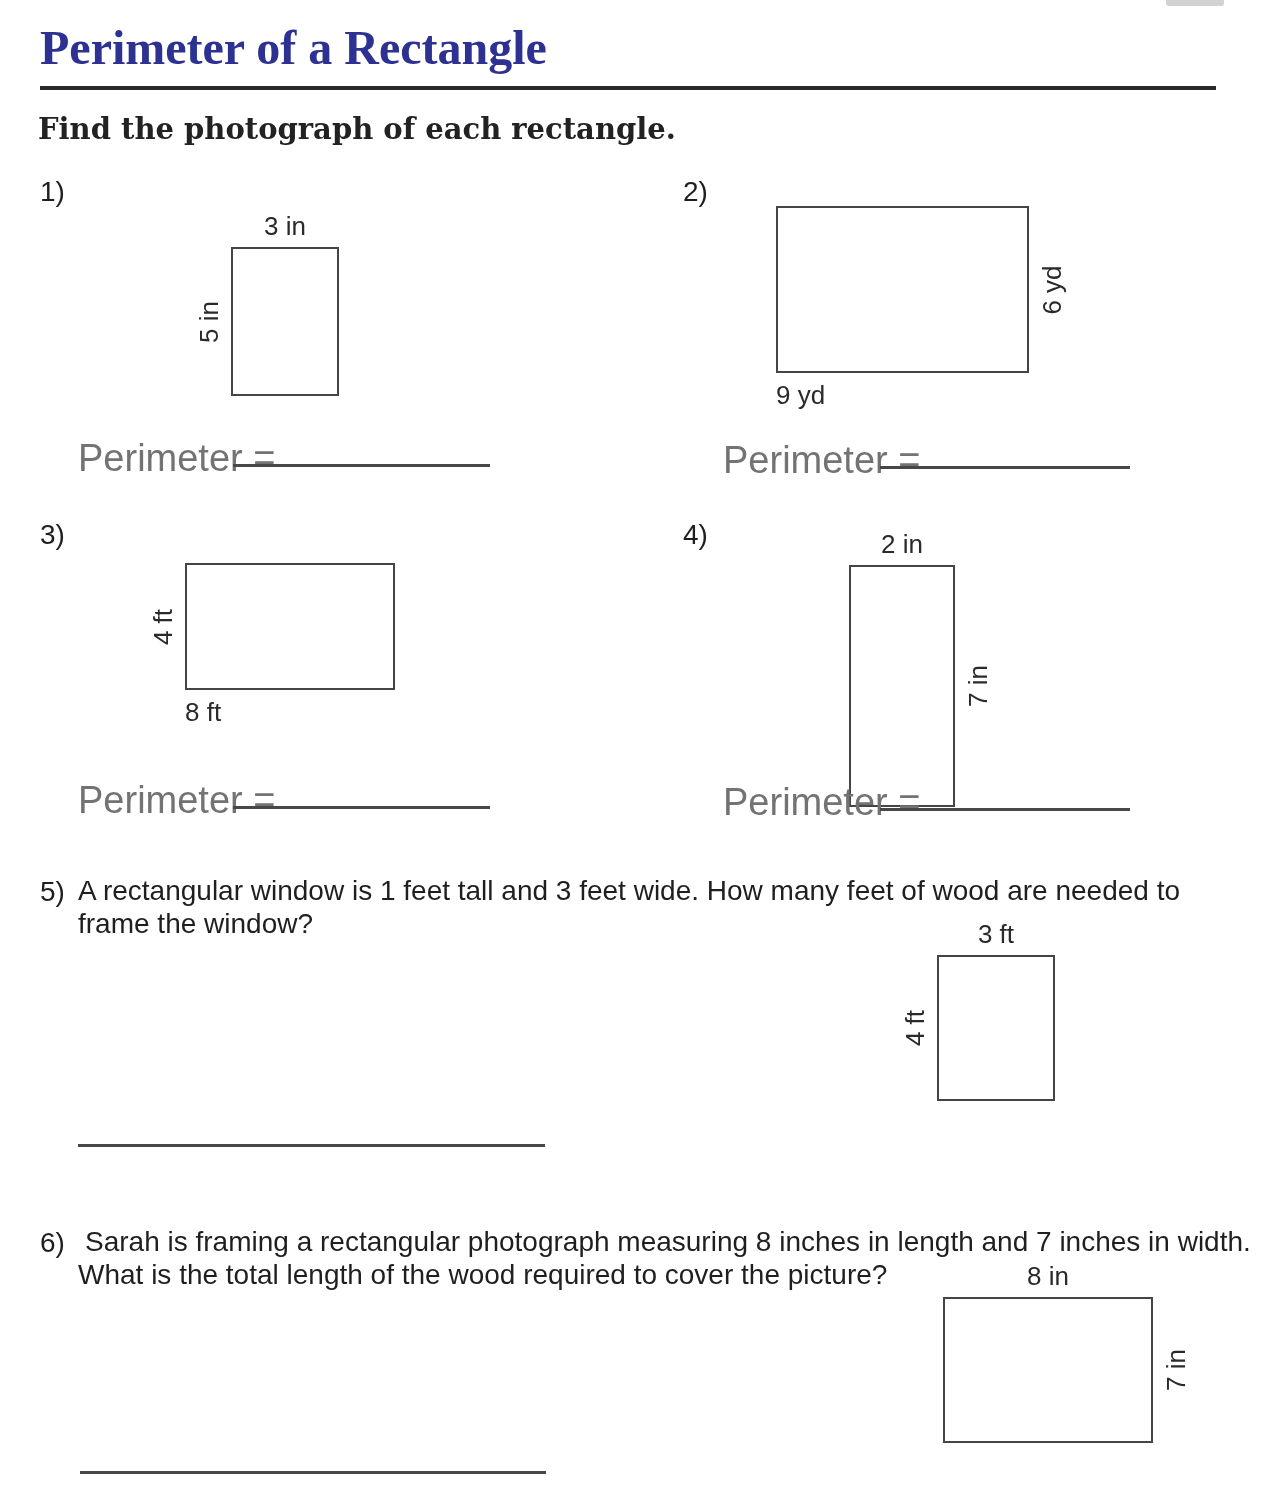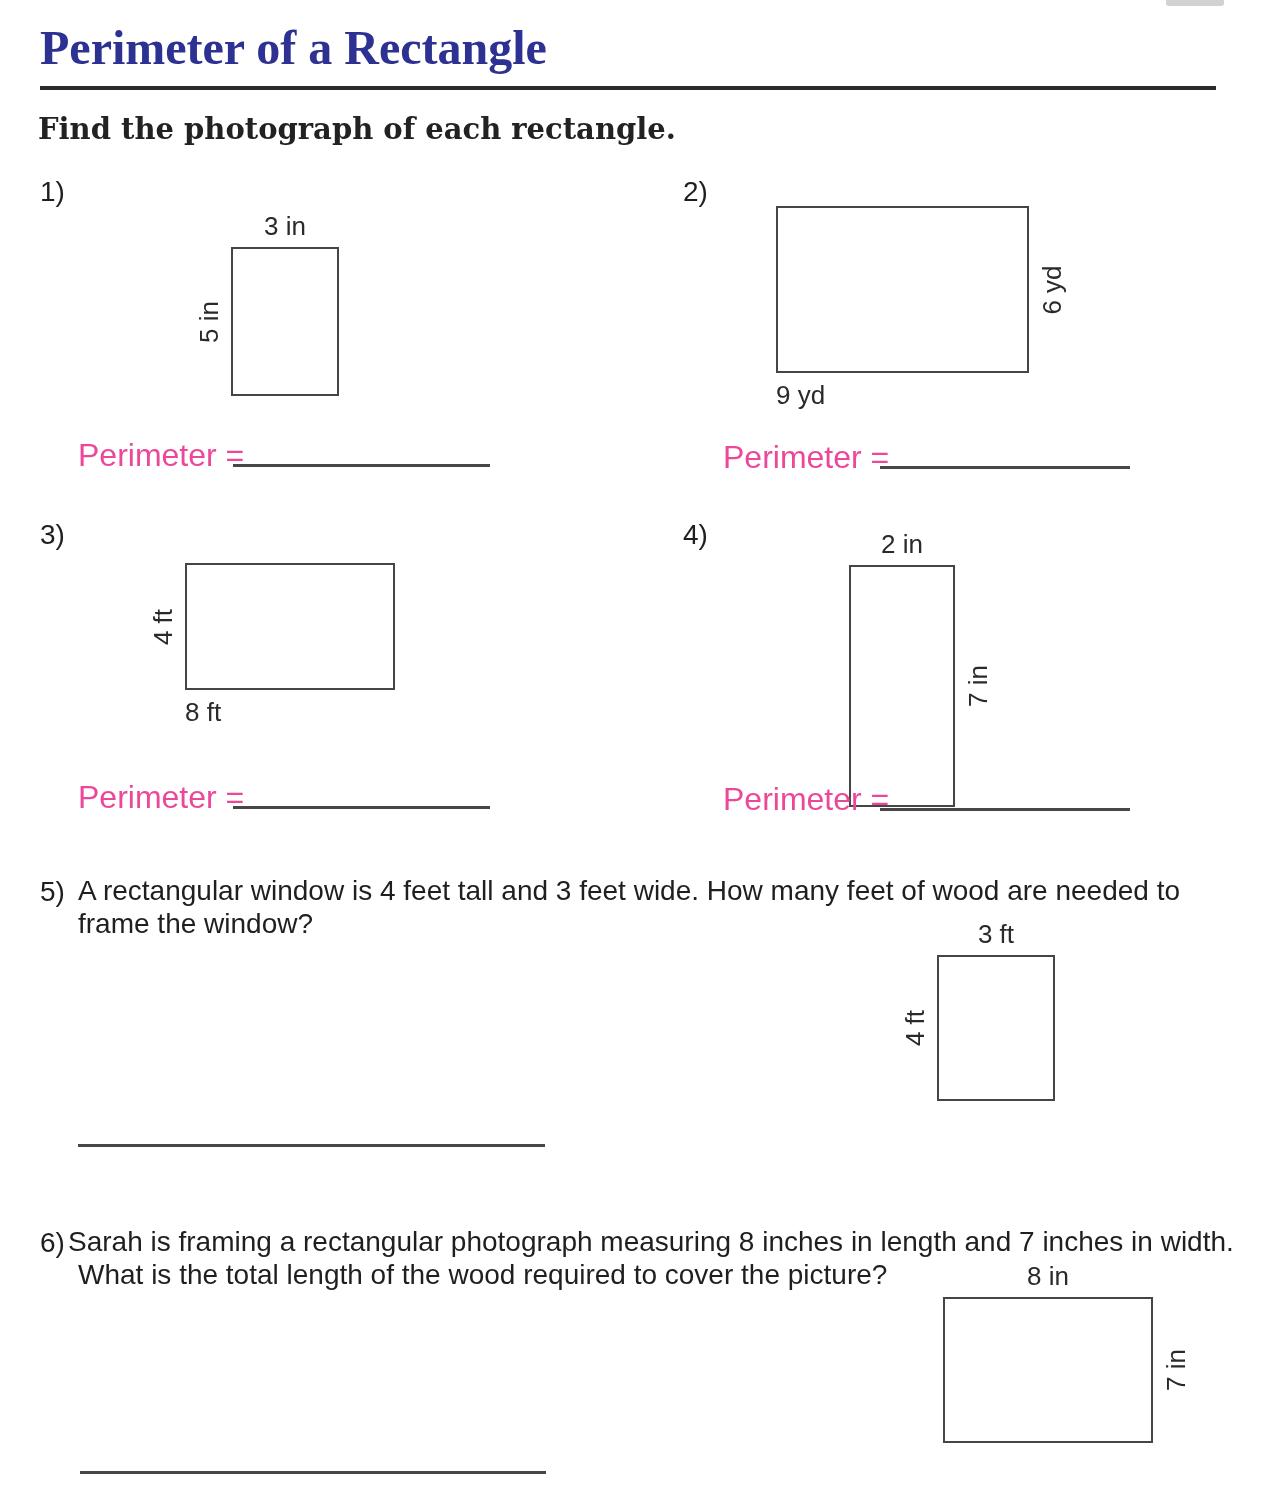--- a/index.html
+++ b/index.html
@@ -59,21 +59,21 @@
     text-align: left;
   }
   .vlabel {
     position: absolute; top: 50%;
     transform: translate(-50%, -50%) rotate(-90deg);
     white-space: nowrap;
   }
   .vlabel.left-side  { left: -22px; }
   .vlabel.right-side { left: calc(100% + 23px); }
 
-  .perim-label { font-size: 32px; color: #ec4899; white-space: nowrap; }
+  .perim-label { font-size: 38px; color: #737373; white-space: nowrap; }
   .blank-line { height: 0; border-bottom: 3px solid #474747; }
 
   .word-text {
     font-size: 28px; color: #1f1f1f;
     line-height: 33px; white-space: nowrap;
   }
 </style>
 </head>
 <body>
 
@@ -117,31 +117,31 @@
     <div class="dim label-top">2 in</div>
     <div class="dim vlabel right-side">7 in</div>
   </div>
 
   <div class="abs perim-label" style="left:78px; top:779px;">Perimeter =</div>
   <div class="abs blank-line" style="left:233px; top:806px; width:257px;"></div>
   <div class="abs perim-label" style="left:723px; top:781px;">Perimeter =</div>
   <div class="abs blank-line" style="left:880px; top:808px; width:250px;"></div>
 
   <div class="abs prob-number" style="left:40px; top:876px;">5)</div>
-  <div class="abs word-text" style="left:78px; top:874px;">A rectangular window is 4 feet tall and 3 feet wide. How many feet of wood are needed to</div>
+  <div class="abs word-text" style="left:78px; top:874px;">A rectangular window is 1 feet tall and 3 feet wide. How many feet of wood are needed to</div>
   <div class="abs word-text" style="left:78px; top:907px;">frame the window?</div>
   <div class="figure" style="left:937px; top:955px; width:118px; height:146px;">
     <div class="rect"></div>
     <div class="dim label-top">3 ft</div>
     <div class="dim vlabel left-side">4 ft</div>
   </div>
   <div class="abs blank-line" style="left:78px; top:1144px; width:467px;"></div>
 
   <div class="abs prob-number" style="left:40px; top:1227px;">6)</div>
-  <div class="abs word-text" style="left:68px; top:1225px;">Sarah is framing a rectangular photograph measuring 8 inches in length and 7 inches in width.</div>
+  <div class="abs word-text" style="left:85px; top:1225px;">Sarah is framing a rectangular photograph measuring 8 inches in length and 7 inches in width.</div>
   <div class="abs word-text" style="left:78px; top:1258px;">What is the total length of the wood required to cover the picture?</div>
   <div class="figure" style="left:895px; top:1297px; width:210px; height:146px;margin-left:48px;">
     <div class="rect"></div>
     <div class="dim label-top">8 in</div>
     <div class="dim vlabel right-side">7 in</div>
   </div>
   <div class="abs blank-line" style="left:80px; top:1471px; width:466px;"></div>
 
 </div>
 

